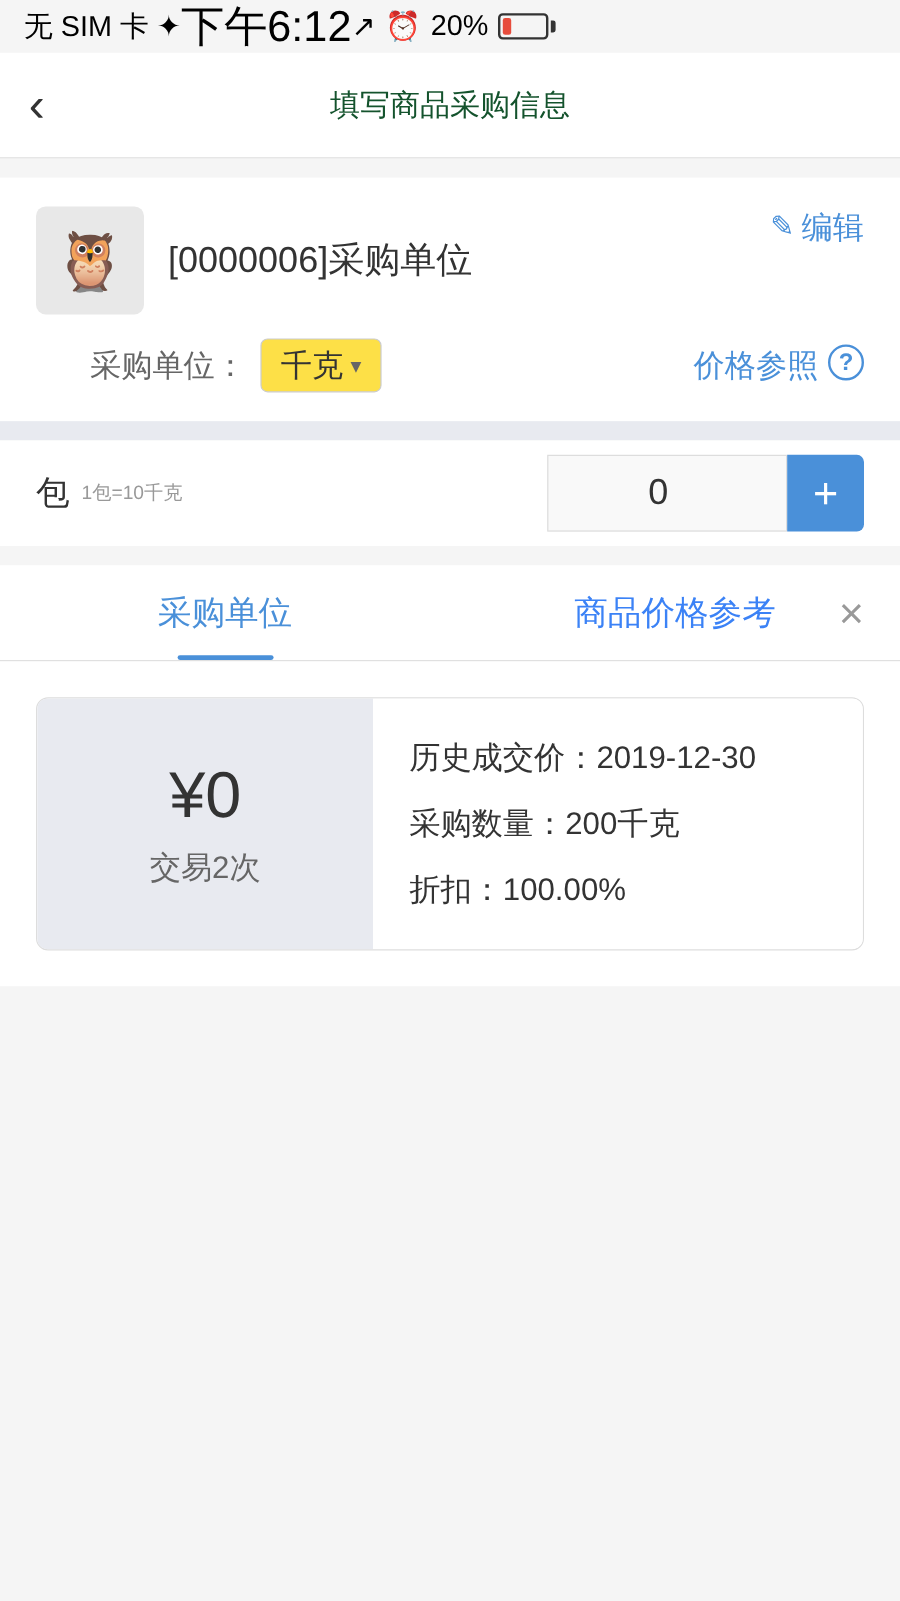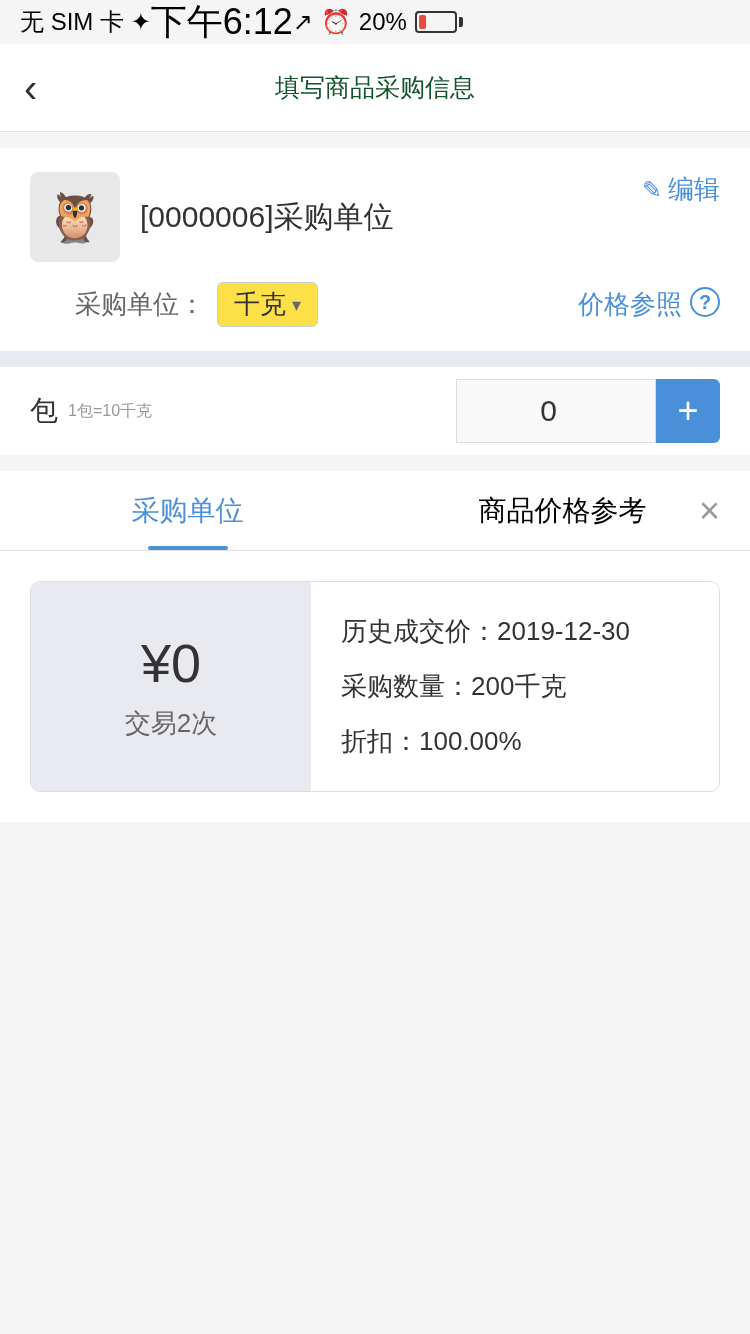--- a/index.html
+++ b/index.html
@@ -270,21 +270,21 @@
       position: relative;
     }
     .tab-label {
       font-size: 28px;
     }
     .tab-item.active .tab-label {
       color: #4a90d9;
       font-weight: 500;
     }
     .tab-item.inactive .tab-label {
-      color: #000000;
+      color: #3b82f6;
     }
     .tab-underline {
       position: absolute;
       bottom: 0;
       width: 80px;
       height: 4px;
       background: #4a90d9;
       border-radius: 2px;
     }
     .close-btn {

